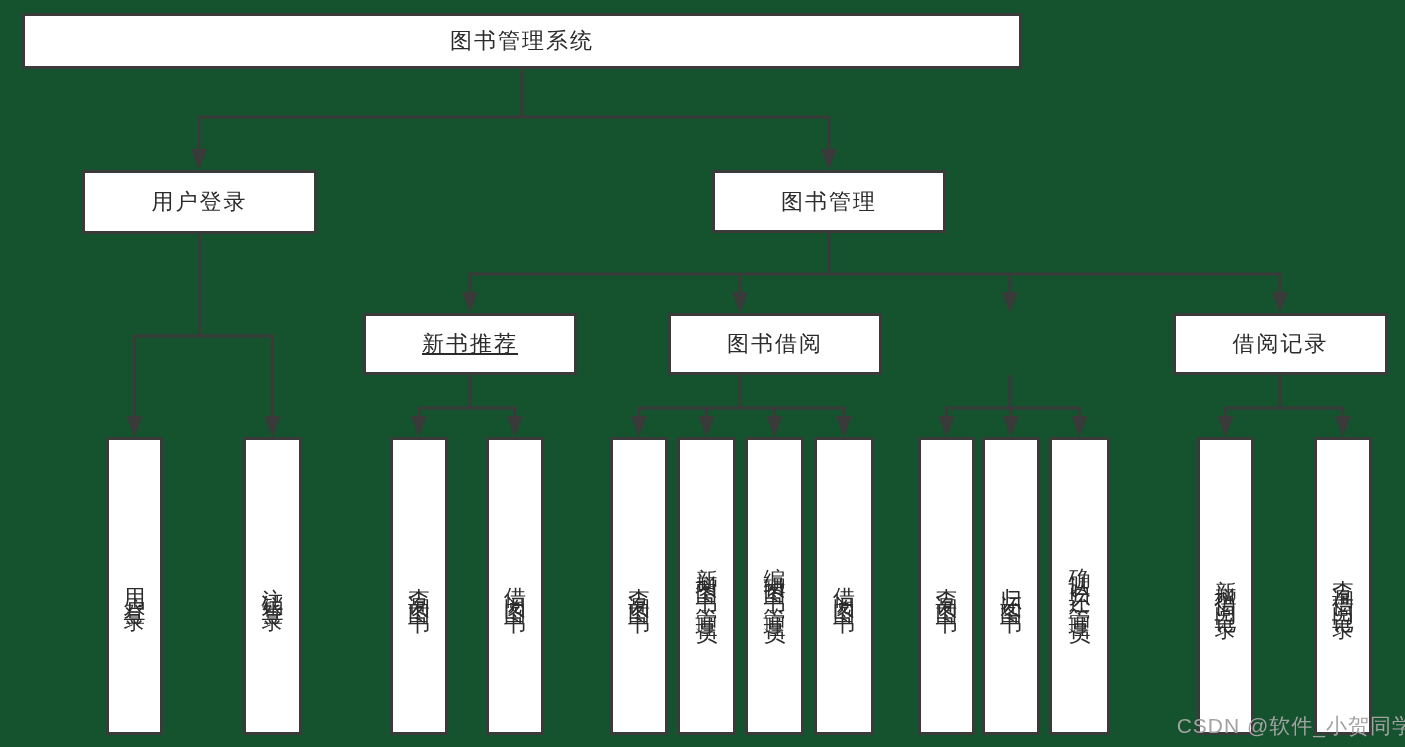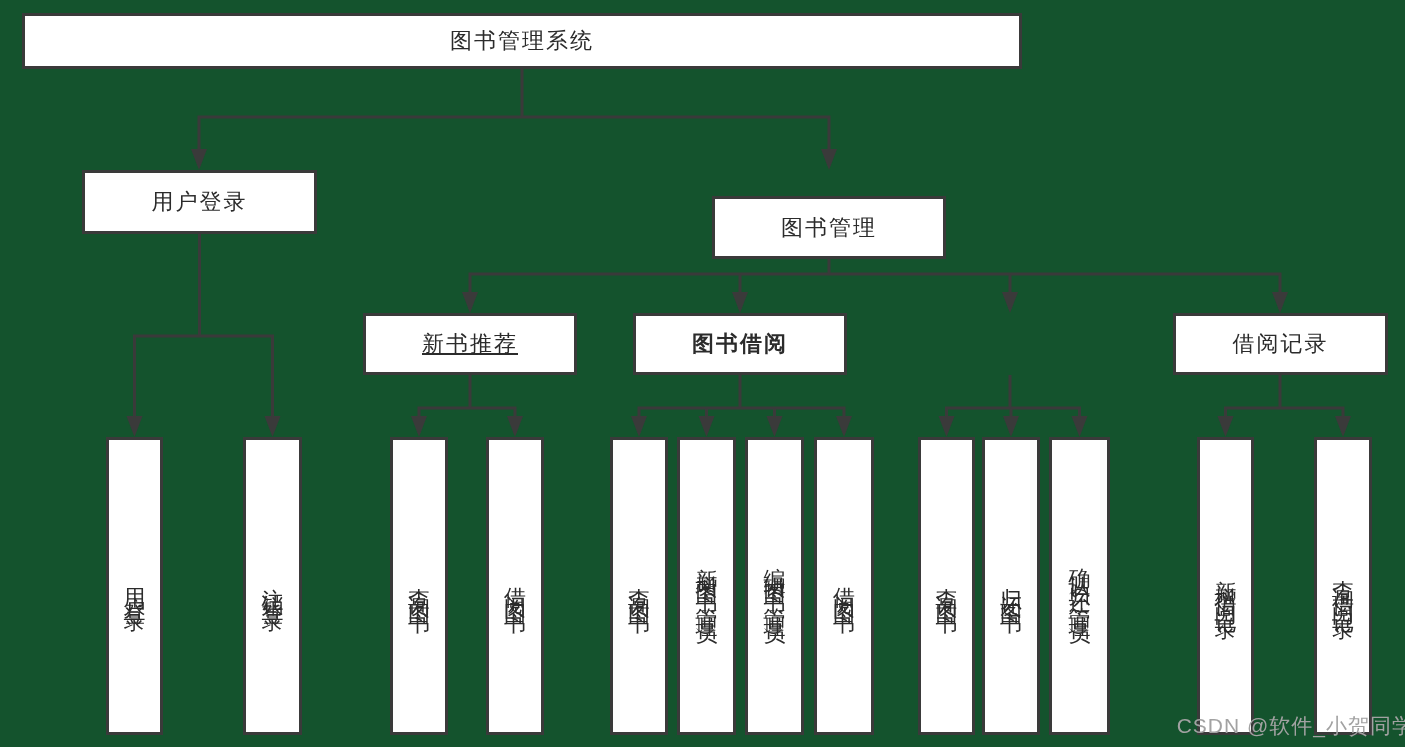--- a/index.html
+++ b/index.html
@@ -110,24 +110,24 @@
       <polygon points="1003,416 1019,416 1011,437"></polygon>
       <polygon points="1071.5,416 1087.5,416 1079.5,437"></polygon>
       <polygon points="1217.5,416 1233.5,416 1225.5,437"></polygon>
       <polygon points="1335,416 1351,416 1343,437"></polygon>
     </g>
   </svg>
 
   <div class="node h" style="left:22px; top:13px; width:1000px; height:56px;">图书管理系统</div>
 
   <div class="node h" style="left:82px; top:170px; width:235px; height:64px;">用户登录</div>
-  <div class="node h" style="left:712px; top:170px; width:234px; height:63px;margin-top:26px;">图书管理</div>
+  <div class="node h" style="left:712px; top:170px; width:234px; height:63px;">图书管理</div>
 
   <div class="node h" style="left:363px; top:313px; width:214px; height:62px;text-decoration:underline;">新书推荐</div>
-  <div class="node h" style="left:633px; top:313px; width:214px; height:62px;font-weight:bold;">图书借阅</div>
+  <div class="node h" style="left:668px; top:313px; width:214px; height:62px;">图书借阅</div>
   <div class="node h" style="left:1173px; top:313px; width:215px; height:62px;">借阅记录</div>
 
   <div class="node v" style="left:106px; top:437px; width:57px; height:298px;">用户登录</div>
   <div class="node v" style="left:243px; top:437px; width:59px; height:298px;">注销登录</div>
 
   <div class="node v" style="left:390px; top:437px; width:58px; height:298px;">查询图书</div>
   <div class="node v" style="left:486px; top:437px; width:58px; height:298px;">借阅图书</div>
 
   <div class="node v" style="left:610px; top:437px; width:58px; height:298px;">查询图书</div>
   <div class="node v" style="left:677px; top:437px; width:59px; height:298px;">新增图书（管理员）</div>

